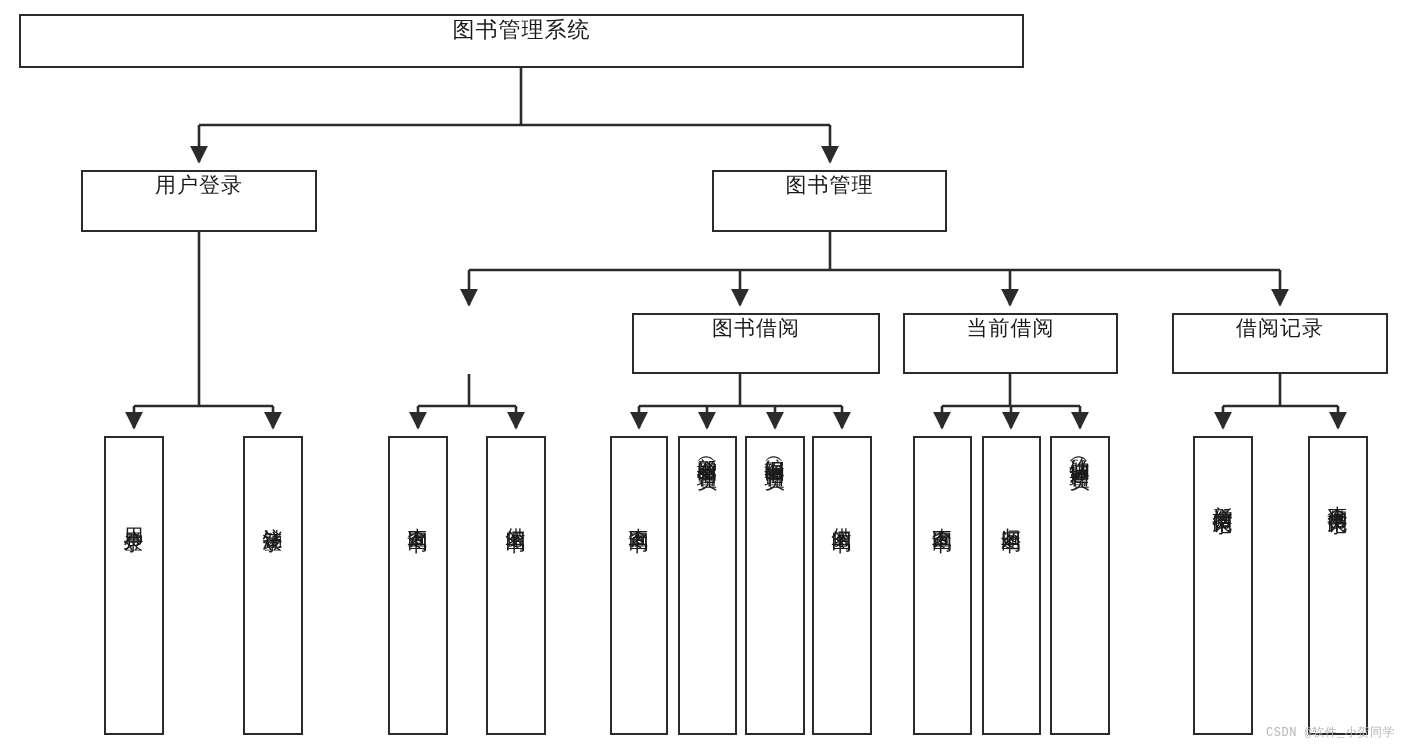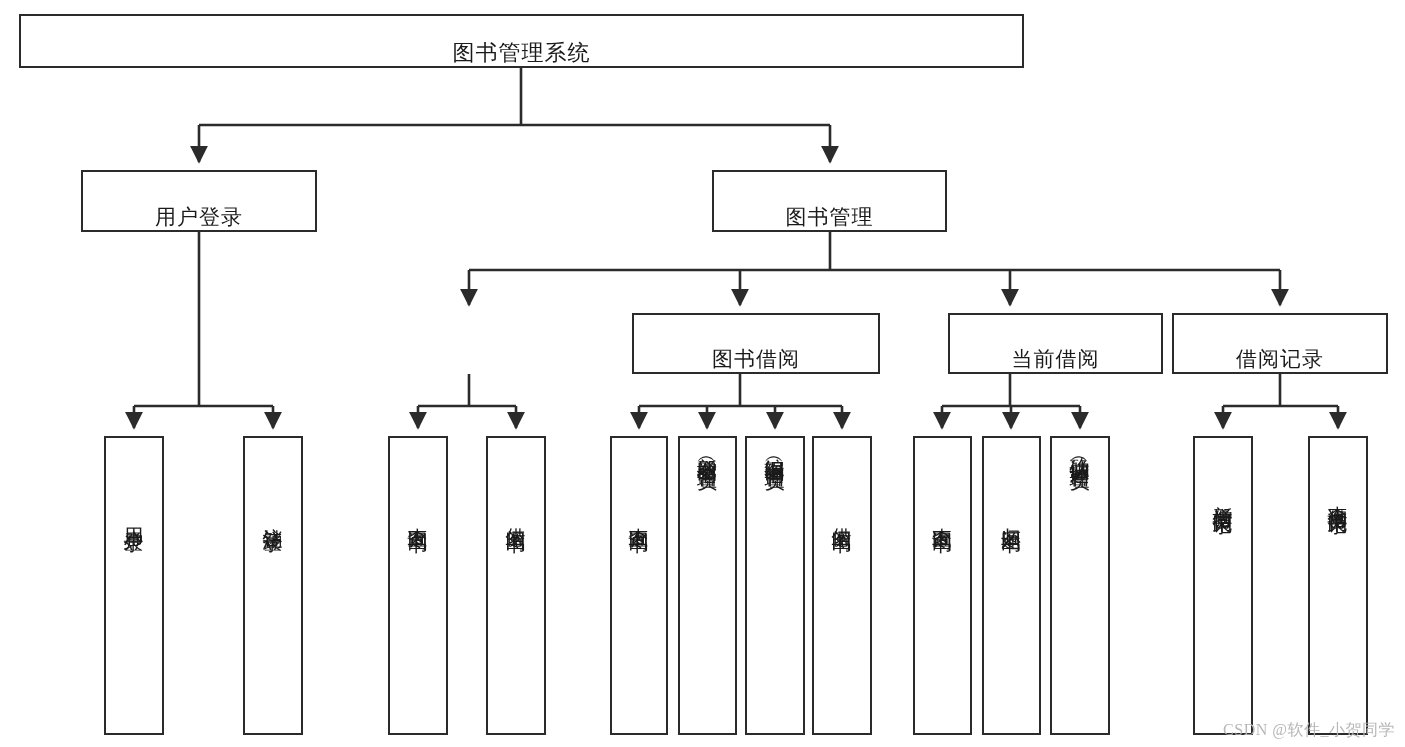--- a/index.html
+++ b/index.html
@@ -25,21 +25,21 @@
     width: 1405px;
     height: 747px;
     pointer-events: none;
   }
   .node {
     position: absolute;
     box-sizing: border-box;
     border: 2px solid #2b2b2b;
     background: #ffffff;
     display: flex;
-    align-items: flex-end;
+    align-items: flex-start;
     justify-content: center;
     color: #1a1a1a;
   }
   .node .label {
     font-size: 21px;
     line-height: 1.25;
     letter-spacing: 1px;
     white-space: nowrap;
   }
   .node.level0 .label { font-size: 22px; }
@@ -61,25 +61,25 @@
     margin-top: 0;
   }
   .node.leaf.mid .label { margin-top: 74px; }
   .node.leaf.uhigh .label { margin-top: 4px; }
   .node.leaf.low .label { margin-top: 52px; }
 
   #watermark {
     position: absolute;
     right: 10px;
     bottom: 6px;
-    font-size: 16px;
+    font-size: 12px;
     color: #b7b7b7;
     letter-spacing: 0.5px;
     white-space: nowrap;
-    font-family: Liberation Serif, serif;
+    font-family: Liberation Mono, monospace;
   }
 </style>
 </head>
 <body>
 
 <div id="canvas">
 
   <svg id="edges" viewBox="0 0 1405 747" xmlns="http://www.w3.org/2000/svg">
     <defs>
       <marker id="arrow" viewBox="0 0 10 10" refX="9" refY="5" markerWidth="7" markerHeight="7" orient="auto-start-reverse">
@@ -138,21 +138,21 @@
   <div class="node level1" style="left: 81px; top: 170px; width: 236px; height: 62px;">
     <span class="label">用户登录</span>
   </div>
   <div class="node level1" style="left: 712px; top: 170px; width: 235px; height: 62px;">
     <span class="label">图书管理</span>
   </div>
 
   <div class="node level2" style="left: 632px; top: 313px; width: 248px; height: 61px;">
     <span class="label">图书借阅</span>
   </div>
-  <div class="node level2" style="left: 903px; top: 313px; width: 215px; height: 61px; margin-left: 45px;">
+  <div class="node level2" style="left: 903px; top: 313px; width: 215px; height: 61px;">
     <span class="label">当前借阅</span>
   </div>
   <div class="node level2" style="left: 1172px; top: 313px; width: 216px; height: 61px;">
     <span class="label">借阅记录</span>
   </div>
 
   <div class="node leaf mid" style="left: 104px; top: 436px; width: 60px; height: 299px;">
     <span class="label">用户登录</span>
   </div>
   <div class="node leaf mid" style="left: 243px; top: 436px; width: 60px; height: 299px;">

